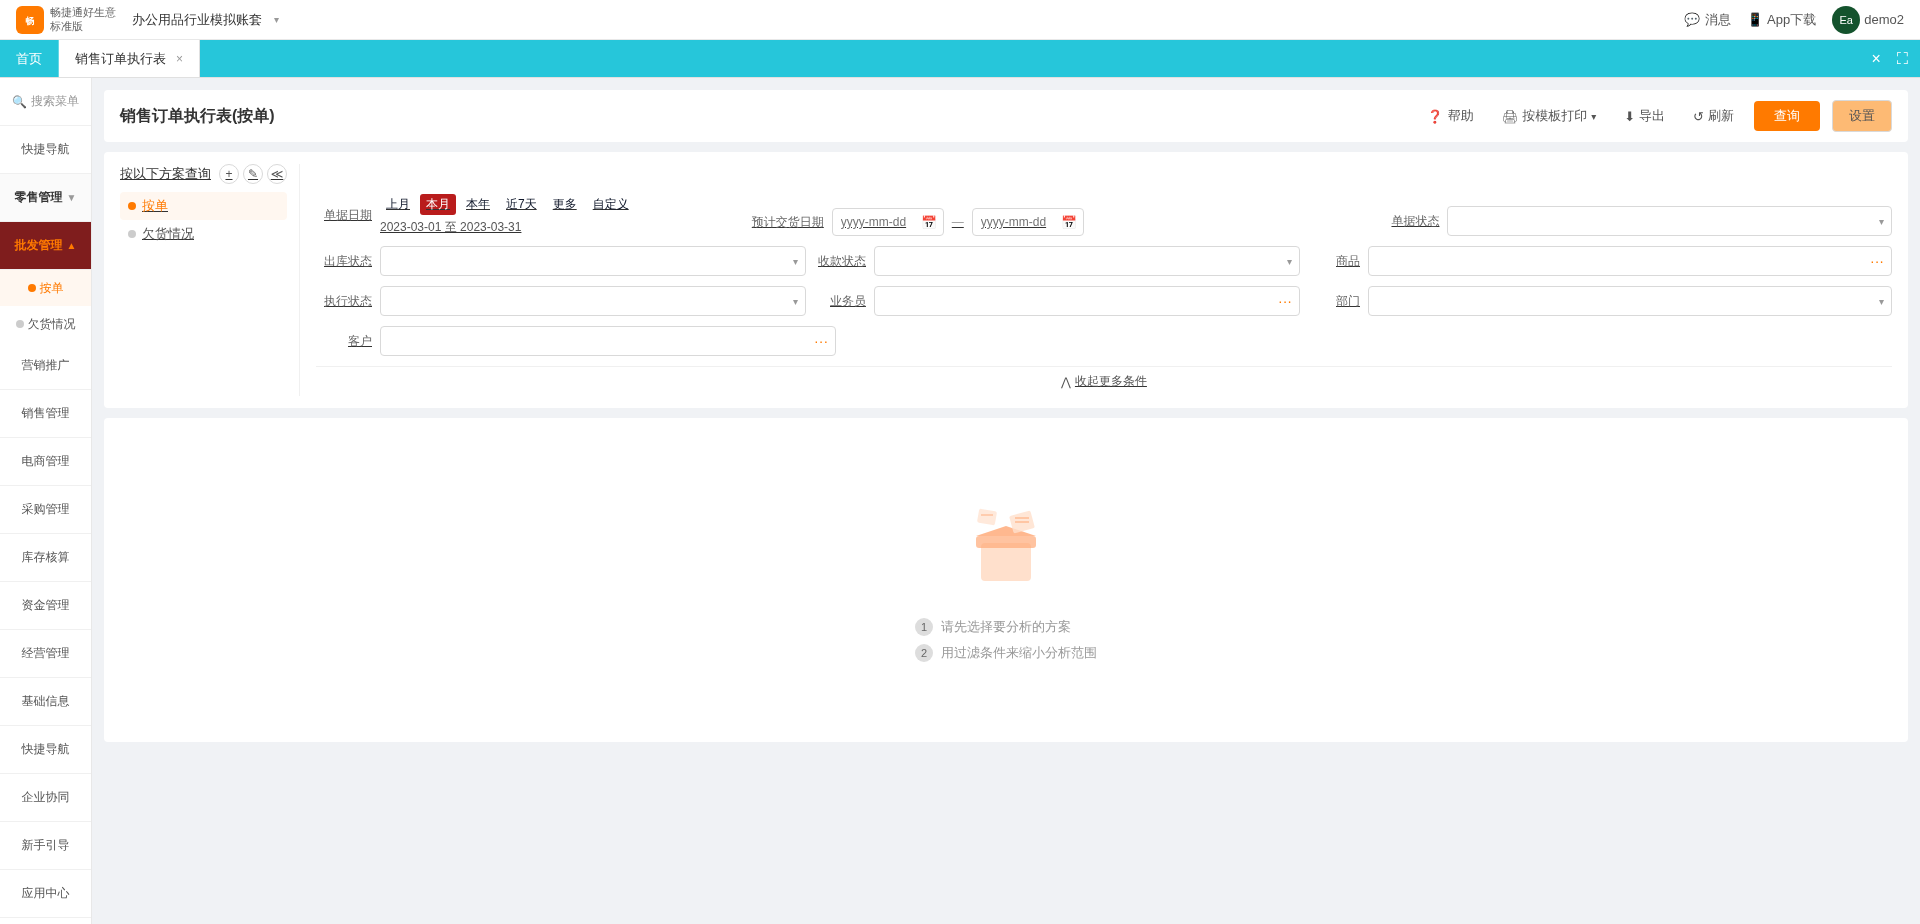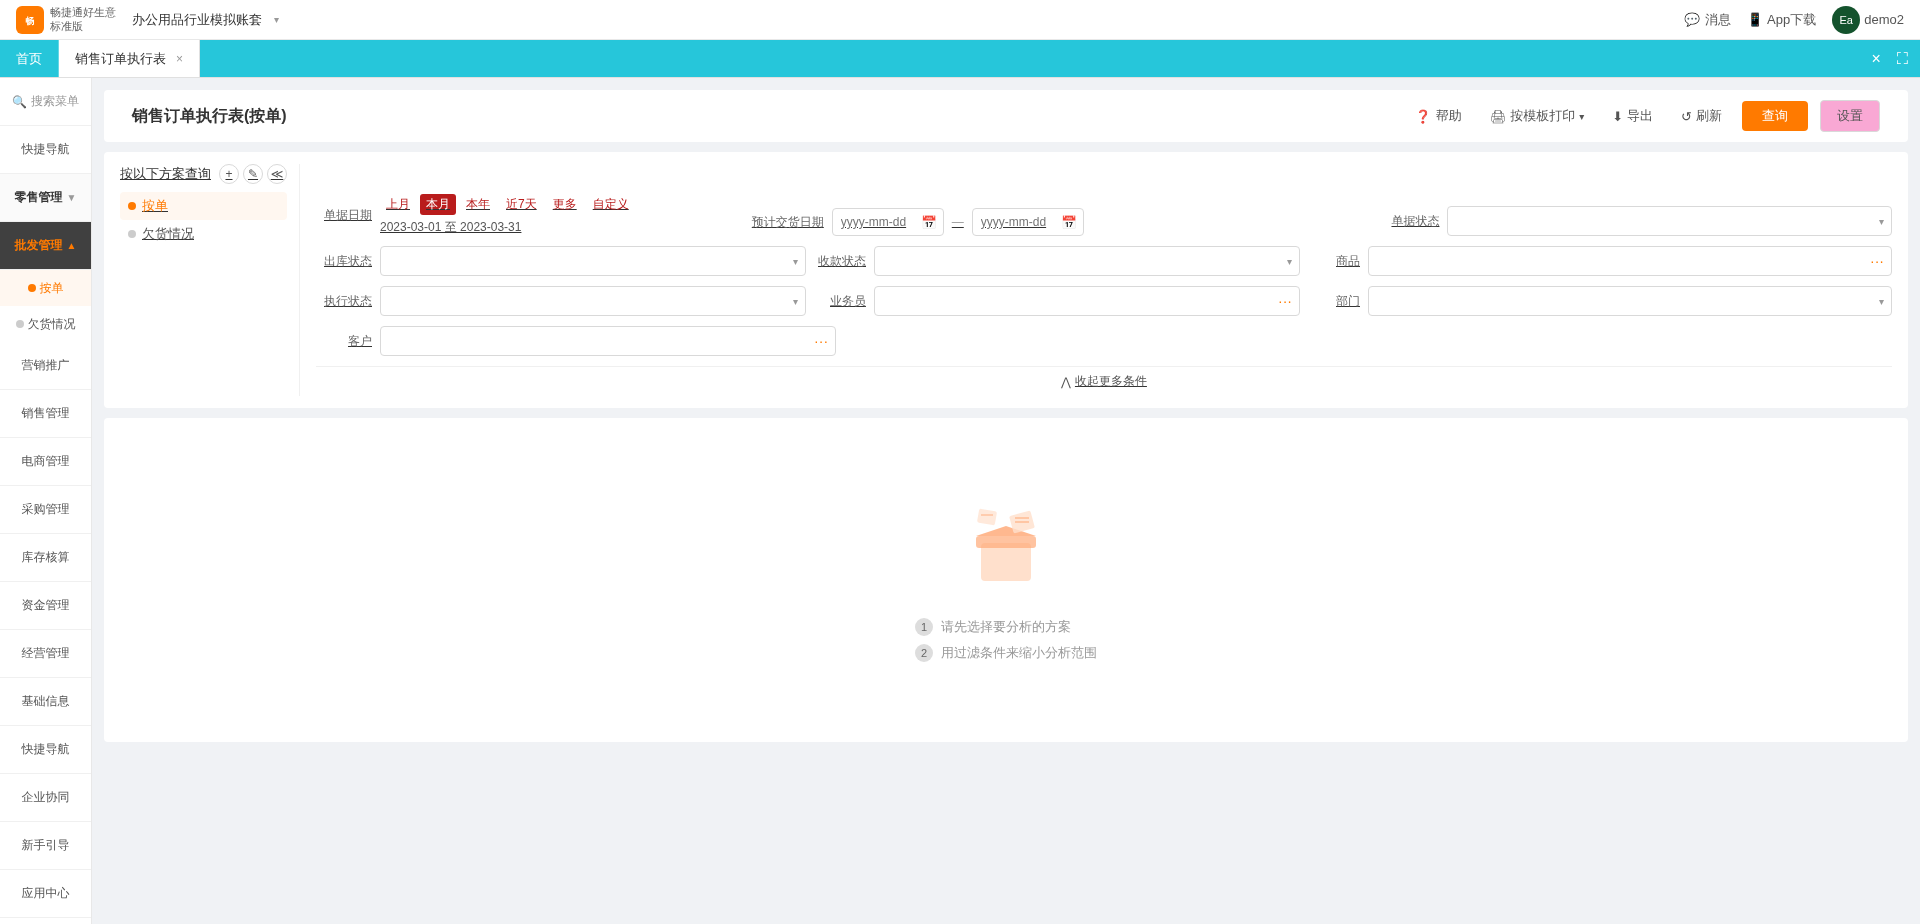--- a/index.html
+++ b/index.html
@@ -190,21 +190,21 @@
       overflow-y: auto;
       padding: 12px;
     }
 
     .page-header {
       display: flex;
       align-items: center;
       justify-content: space-between;
       margin-bottom: 10px;
       background: #fff;
-      padding: 10px 28px;
+      padding: 10px 16px;
       border-radius: 4px;
     }
     .page-title {
       font-size: 16px;
       font-weight: bold;
       color: #333;
     }
     .page-header-actions {
       display: flex;
       align-items: center;
@@ -223,21 +223,21 @@
     .btn-primary {
       background: #ff7a00;
       color: white;
       border: none;
       padding: 6px 20px;
       border-radius: 4px;
       cursor: pointer;
       font-size: 13px;
     }
     .btn-secondary {
-      background: #f9a8d4;
+      background: #fdba74;
       color: #555;
       border: 1px solid #d9d9d9;
       padding: 6px 16px;
       border-radius: 4px;
       cursor: pointer;
       font-size: 13px;
     }
 
     
     .filter-panel {
@@ -362,21 +362,21 @@
     }
     .date-tabs {
       display: flex;
       gap: 4px;
       margin-bottom: 2px;
     }
     .date-tab {
       font-size: 12px;
       padding: 2px 6px;
       cursor: pointer;
-      color: #b91c1c;
+      color: #0f172a;
       border-radius: 3px;
     }
     .date-tab.active {
       background: #ff7a00;
       color: white;
       border-radius: 3px;
     }
     .date-range-wrap {
       display: flex;
       align-items: center;
@@ -527,21 +527,21 @@
       <span>🔍</span>
       <span style="font-size:12px;">搜索菜单</span>
     </div>
     <div class="sidebar-item" style="color:#555;">
       <span>快捷导航</span>
     </div>
     <div class="sidebar-item section-header">
       <span>零售管理</span>
       <span style="font-size:10px; color:#999;">▼</span>
     </div>
-    <div class="sidebar-item section-header active" style="color:#ff7a00; background:#404040;">
+    <div class="sidebar-item section-header active" style="color:#ff7a00; background:#7f1d1d;">
       <span>批发管理</span>
       <span style="font-size:10px; color:#ff7a00;">▲</span>
     </div>
 
     <div class="sidebar-sub-item active" style="color:#ff7a00; background:#fff7f0;">
       <span style="width:8px;height:8px;border-radius:50%;background:#ff7a00;display:inline-block;"></span>
       <span>按单</span>
     </div>
     <div class="sidebar-sub-item">
       <span style="width:8px;height:8px;border-radius:50%;background:#ccc;display:inline-block;"></span>

